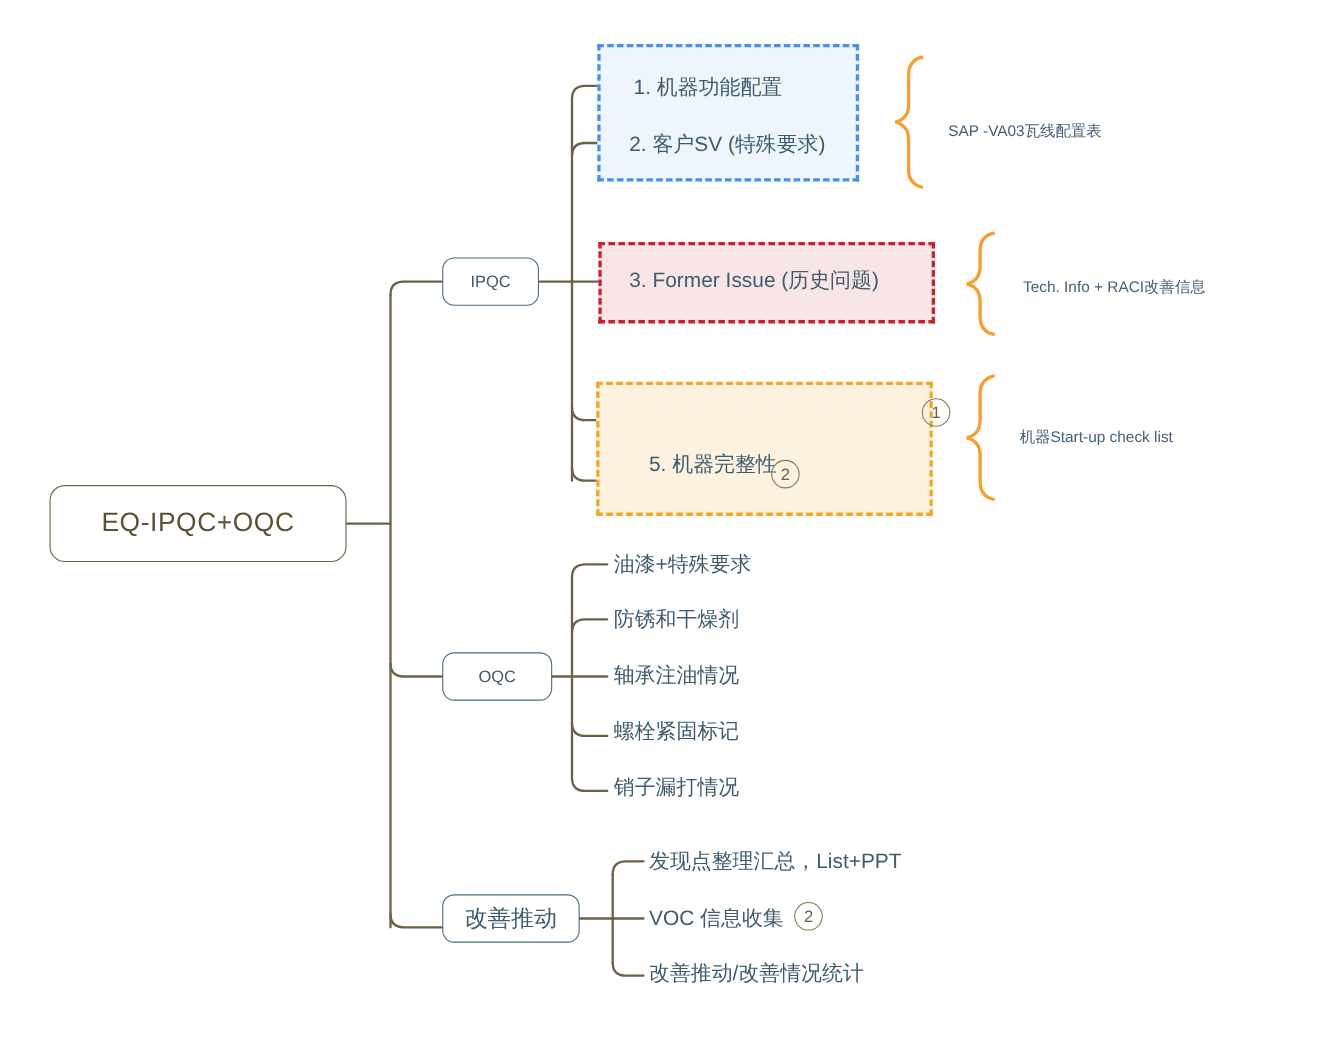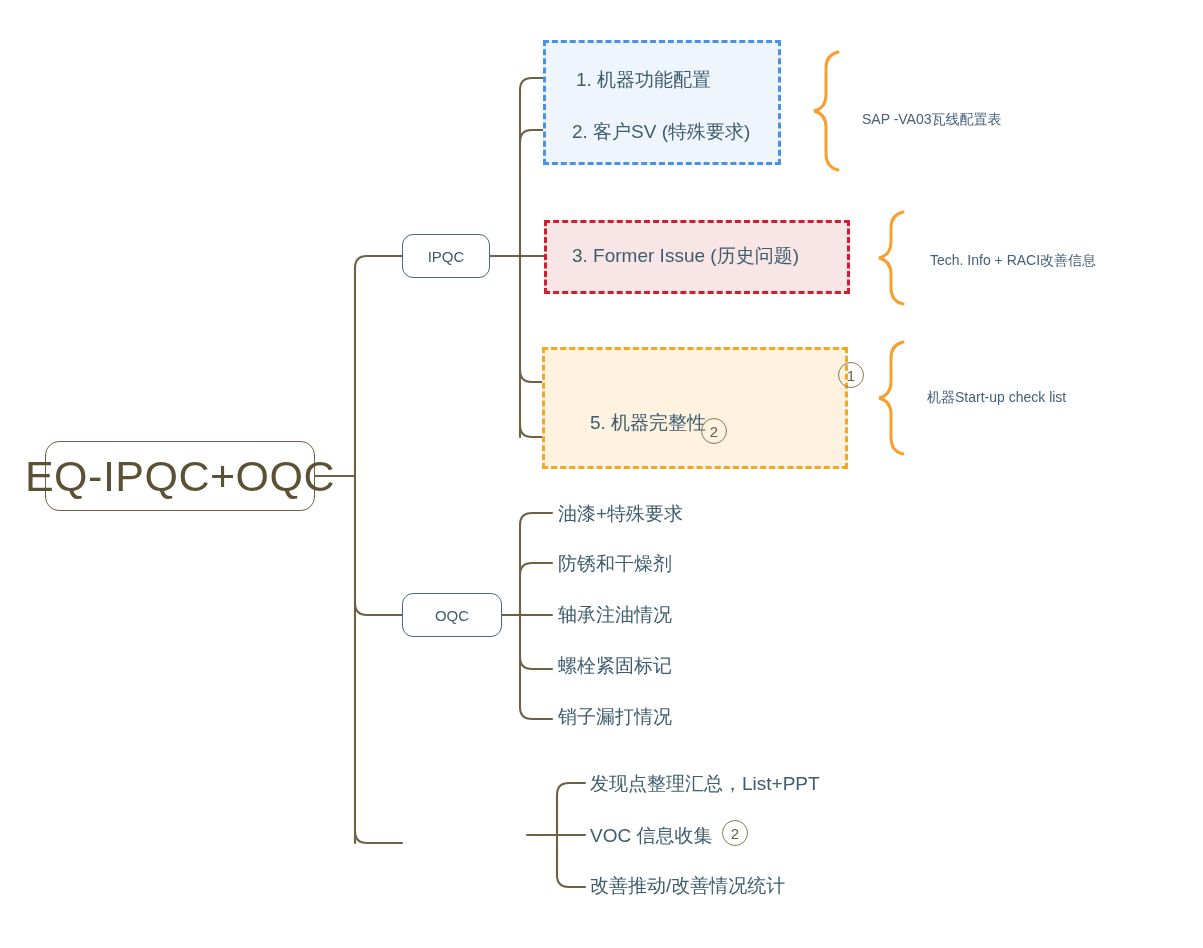--- a/index.html
+++ b/index.html
@@ -42,21 +42,21 @@
     white-space: nowrap;
   }
   .node.root {
     left: 45px;
     top: 441px;
     width: 270px;
     height: 70px;
     border-color: #6d6144;
     border-width: 1.6px;
     border-radius: 14px;
-    font-size: 43px;
+    font-size: 24px;
     letter-spacing: 0.5px;
     color: #5b5134;
   }
   .node.branch {
     font-size: 15px;
     height: 44px;
     border-radius: 11px;
   }
   #node-ipqc  { left: 402px; top: 234px; width: 88px; }
   #node-oqc   { left: 402px; top: 593px; width: 100px; }
@@ -171,20 +171,23 @@
   <div class="node root">
     <span>EQ-IPQC+OQC</span>
   </div>
 
   <div class="node branch" id="node-ipqc">
     <span>IPQC</span>
   </div>
   <div class="node branch" id="node-oqc">
     <span>OQC</span>
   </div>
+  <div class="node branch" id="node-improve">
+    <span>改善推动</span>
+  </div>
 
   <div class="leaf" style="left:576px; top:70px;">1. 机器功能配置</div>
   <div class="leaf" style="left:572px; top:122px;">2. 客户SV (特殊要求)</div>
   <div class="leaf" style="left:572px; top:246px;">3. Former Issue  (历史问题)</div>
   <div class="circ" style="left:838px; top:362px;">1</div>
   <div class="leaf" style="left:590px; top:413px;">5. 机器完整性</div>
   <div class="circ" style="left:701px; top:418px;">2</div>
 
   <div class="leaf" style="left:558px; top:504px;">油漆+特殊要求</div>
   <div class="leaf" style="left:558px; top:554px;">防锈和干燥剂</div>

